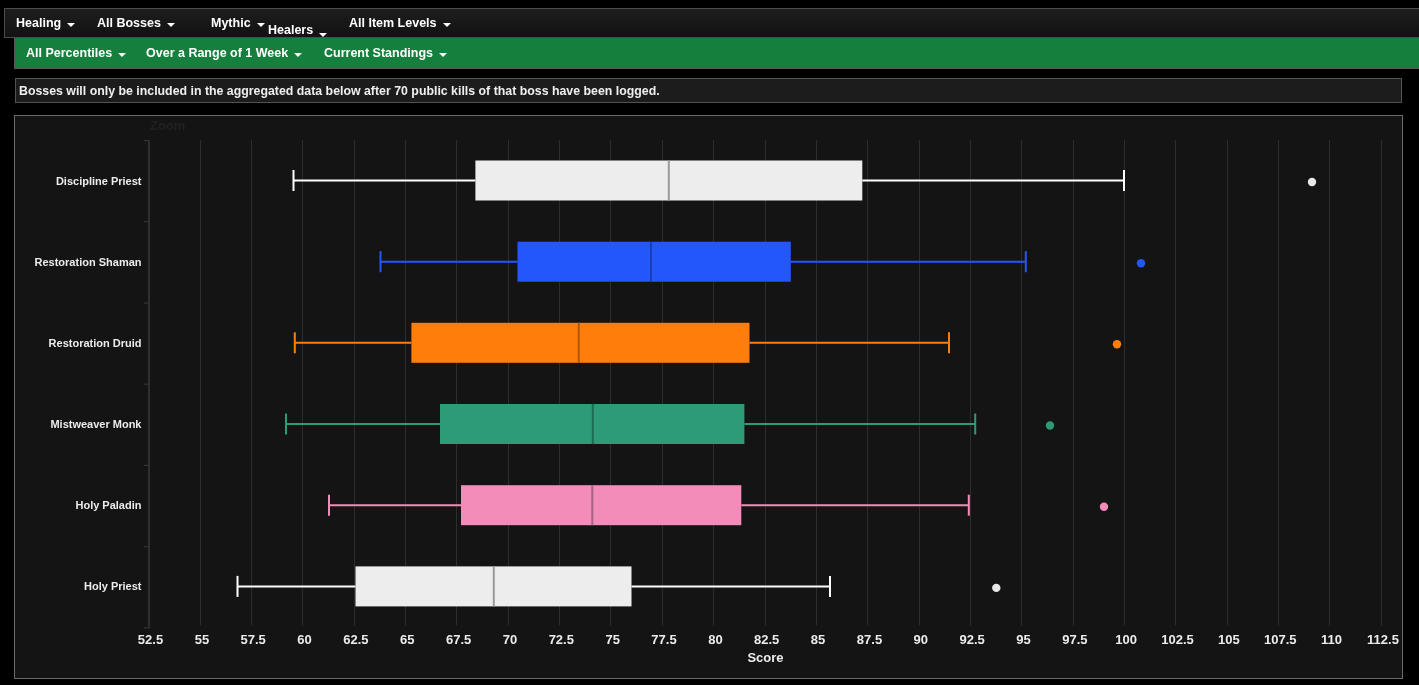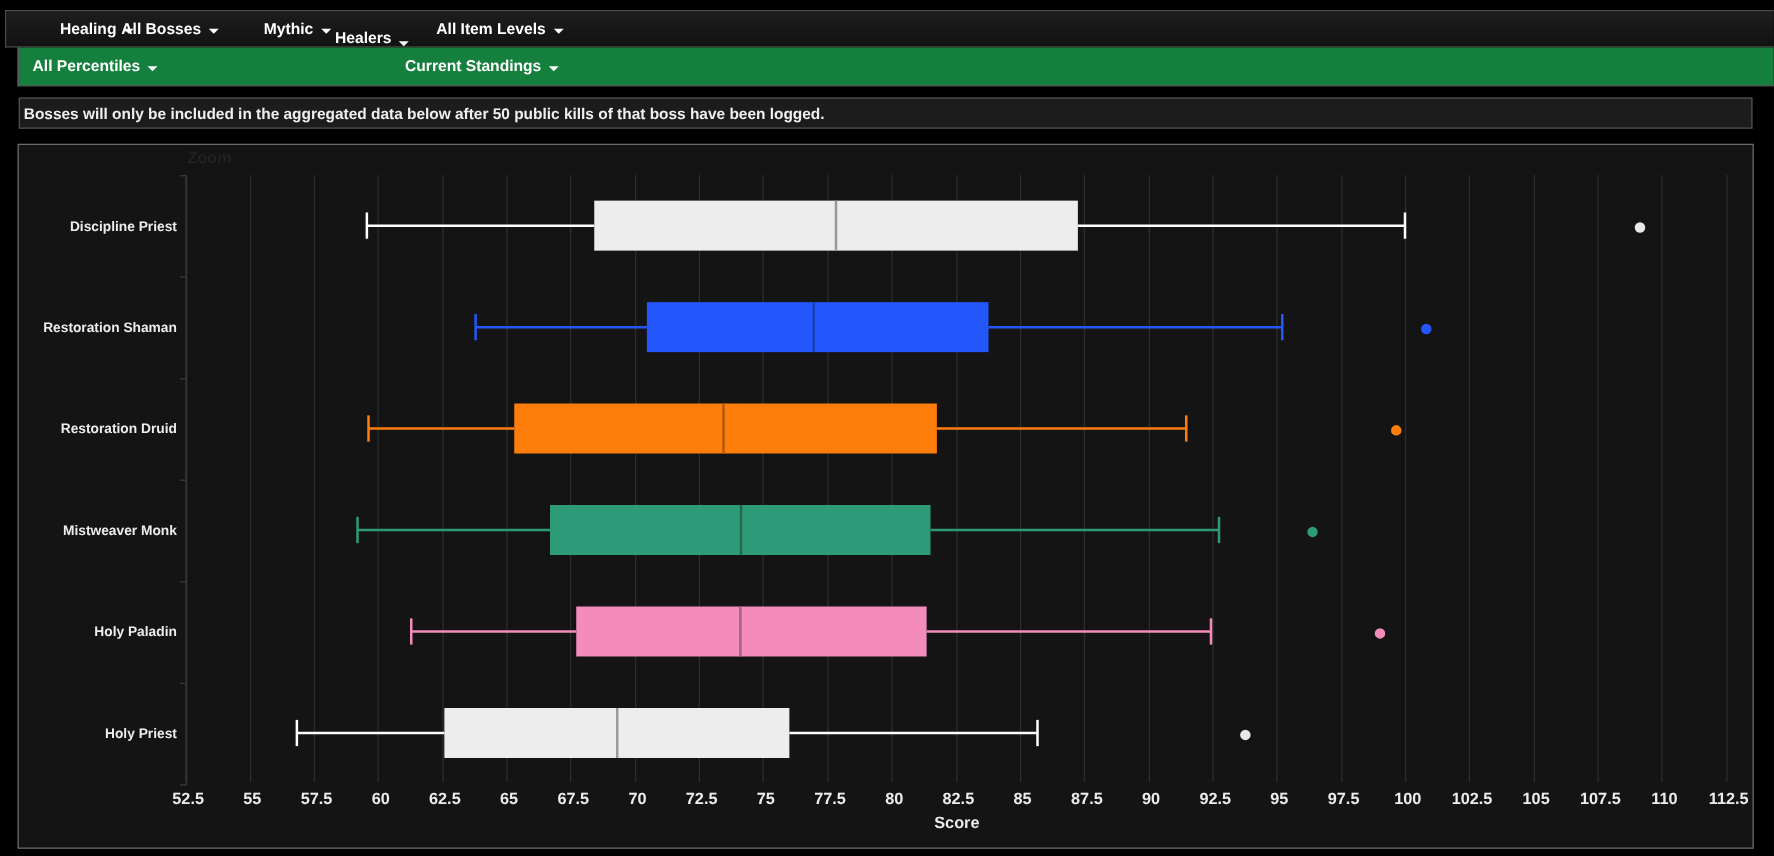--- a/index.html
+++ b/index.html
@@ -19,32 +19,33 @@
         border-right:4.3px solid transparent;border-top:4.6px solid #fff;margin-left:6px;margin-top:4px;}
   .ntext{position:absolute;left:3px;top:0;height:100%;display:flex;align-items:center;
         color:#efefef;font-weight:bold;font-size:12.35px;white-space:nowrap;}
   .chartbox{position:absolute;left:14px;top:115px;width:1389px;height:564px;
         background:#141414;border:1.5px solid #6b6b6b;box-sizing:border-box;}
   svg{position:absolute;left:0;top:0;}
 </style>
 </head>
 <body>
   <div class="bar1">
-    <div class="navitem" style="left:11px;margin-left:32px;">Healing<span class="caret"></span></div>
+    <div class="navitem" style="left:11px;">Healing<span class="caret"></span></div>
     <div class="navitem" style="left:92px;">All Bosses<span class="caret"></span></div>
     <div class="navitem" style="left:206px;">Mythic<span class="caret"></span></div>
     <div class="navitem" style="left:263px;align-items:flex-end;">Healers<span class="caret"></span></div>
     <div class="navitem" style="left:344px;">All Item Levels<span class="caret"></span></div>
   </div>
   <div class="bar2">
     <div class="navitem" style="left:10px;">All Percentiles<span class="caret"></span></div>
+    <div class="navitem" style="left:130px;">Over a Range of 1 Week<span class="caret"></span></div>
     <div class="navitem" style="left:308px;">Current Standings<span class="caret"></span></div>
   </div>
   <div class="notice">
-    <div class="ntext">Bosses will only be included in the aggregated data below after 50 public kills of that boss have been logged.</div>
+    <div class="ntext">Bosses will only be included in the aggregated data below after 70 public kills of that boss have been logged.</div>
   </div>
   <div class="chartbox"></div>
   <svg width="1419" height="685" viewBox="0 0 1419 685">
     <text x="150" y="130" font-size="13" fill="#212121" font-weight="bold">Zoom</text>
 <g stroke="#2d2d2d" stroke-width="1">
 <line x1="148.5" y1="140.0" x2="148.5" y2="625.5"></line>
 <line x1="200.5" y1="140.0" x2="200.5" y2="625.5"></line>
 <line x1="251.5" y1="140.0" x2="251.5" y2="625.5"></line>
 <line x1="302.5" y1="140.0" x2="302.5" y2="625.5"></line>
 <line x1="354.5" y1="140.0" x2="354.5" y2="625.5"></line>

